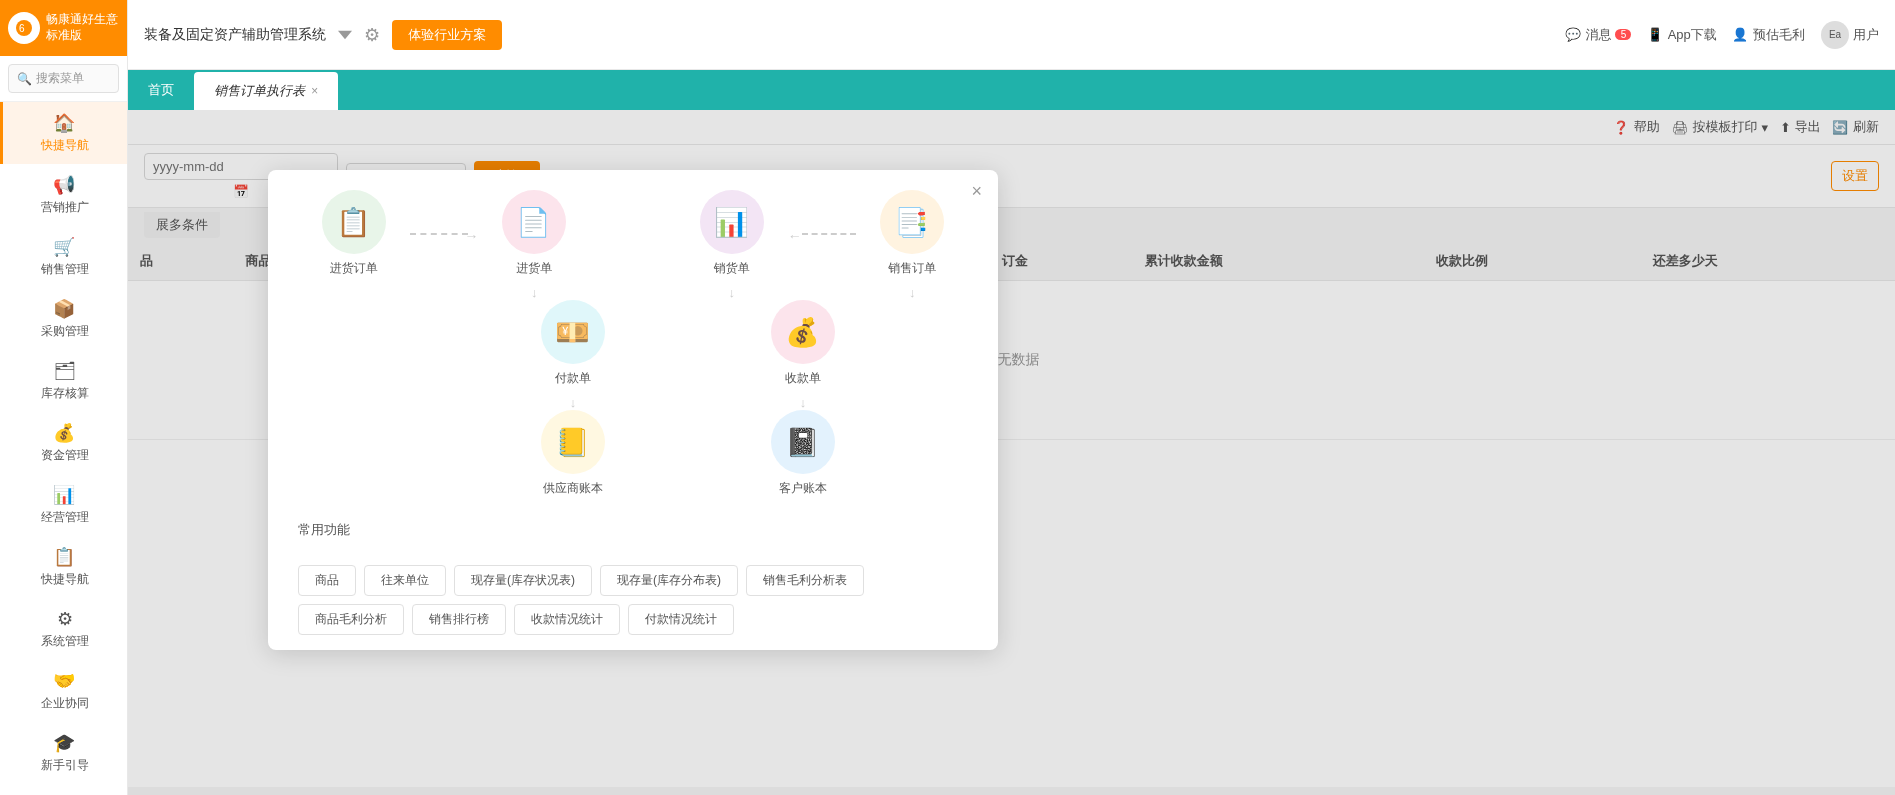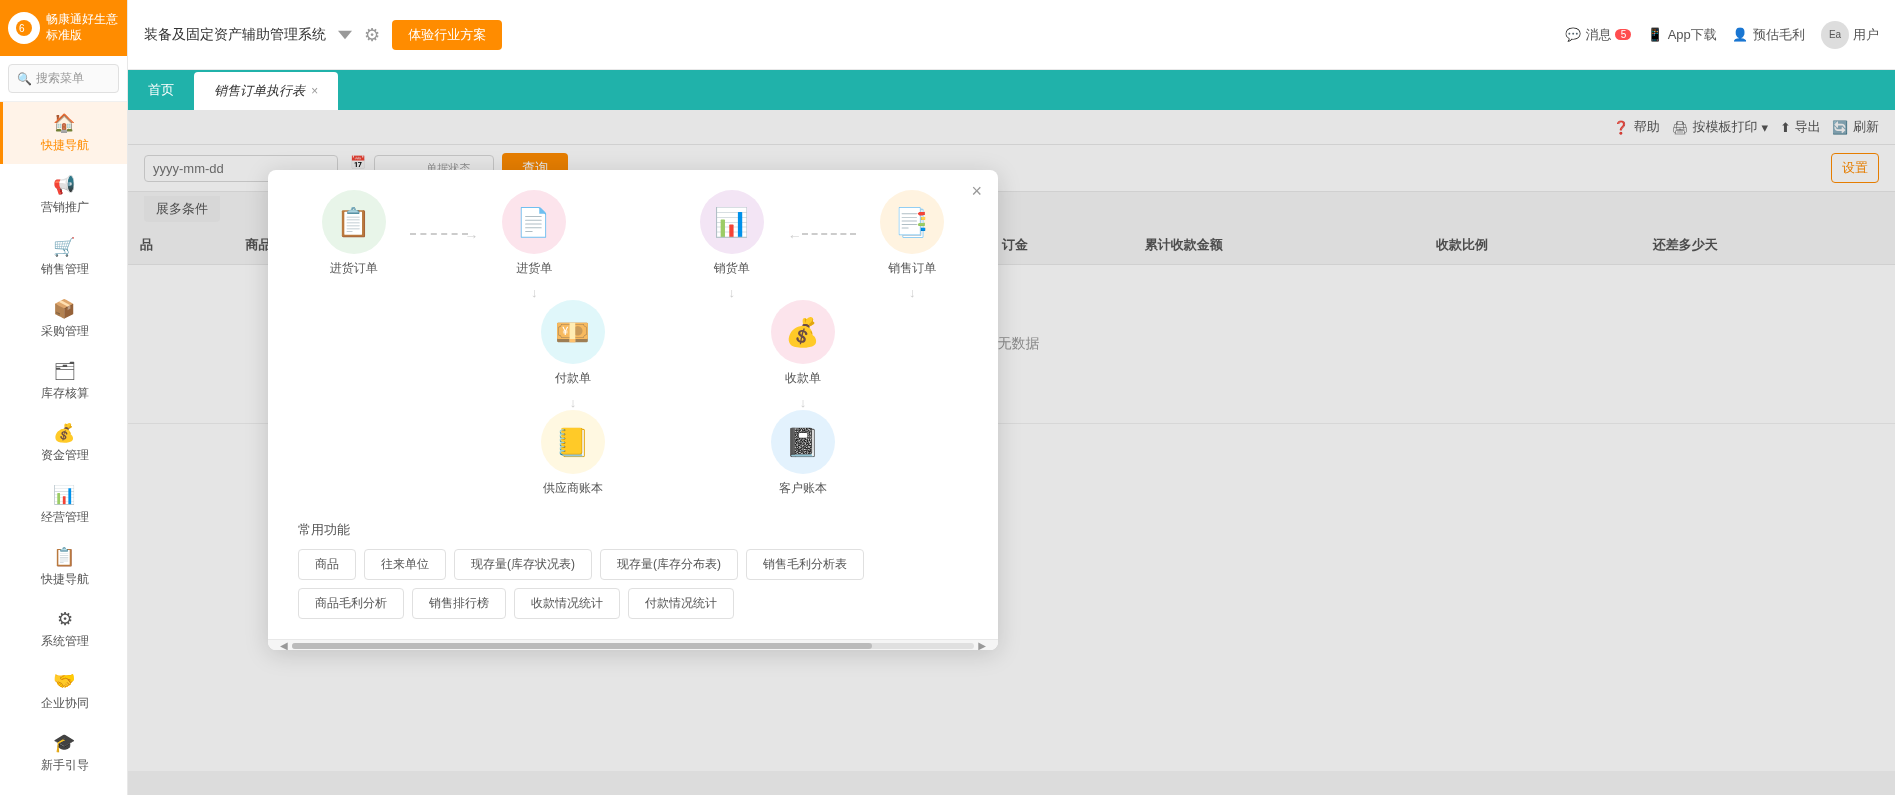--- a/index.html
+++ b/index.html
@@ -46,21 +46,21 @@
     
     .content-area { flex: 1; background: #f5f5f5; position: relative; overflow: hidden; }
 
     
     .content-toolbar { background: #fff; padding: 8px 16px; display: flex; align-items: center; justify-content: flex-end; gap: 12px; border-bottom: 1px solid #e8e8e8; }
     .toolbar-btn { display: flex; align-items: center; gap: 4px; color: #555; font-size: 13px; cursor: pointer; }
 
     
     .filter-bar { background: #fff; padding: 8px 16px; display: flex; align-items: center; gap: 8px; border-bottom: 1px solid #e8e8e8; }
     .filter-input { border: 1px solid #d9d9d9; border-radius: 4px; padding: 5px 8px; font-size: 13px; outline: none; background: #fff; }
-    .filter-date { display: flex; align-items: flex-start; gap: 12px; }
+    .filter-date { display: flex; align-items: center; gap: 4px; flex-direction: column; }
     .filter-select { border: 1px solid #d9d9d9; border-radius: 4px; padding: 5px 28px 5px 8px; font-size: 13px; outline: none; background: #fff; appearance: none; min-width: 120px; }
     .filter-search-btn { background: #ff8c00; color: #fff; border: none; border-radius: 4px; padding: 6px 20px; cursor: pointer; font-size: 13px; }
     .filter-more-btn { color: #ff8c00; border: 1px solid #ff8c00; background: #fff; border-radius: 4px; padding: 5px 10px; cursor: pointer; font-size: 13px; }
     .filter-right { margin-left: auto; }
     .more-conditions { font-size: 13px; color: #555; cursor: pointer; padding: 4px 12px; background: #f0f0f0; border-radius: 0 0 4px 4px; margin-left: 16px; display: inline-block; }
 
     
     .table-container { background: #fff; overflow: auto; }
     .data-table { width: 100%; border-collapse: collapse; font-size: 13px; }
     .data-table th { background: #f5f5f5; padding: 10px 12px; text-align: left; color: #555; border-bottom: 1px solid #e8e8e8; white-space: nowrap; }
@@ -78,21 +78,21 @@
     .workflow-row { display: flex; align-items: center; gap: 0; margin-bottom: 8px; }
     .workflow-node { display: flex; flex-direction: column; align-items: center; width: 130px; }
     .workflow-circle { width: 64px; height: 64px; border-radius: 50%; display: flex; align-items: center; justify-content: center; font-size: 26px; }
     .workflow-label { font-size: 12px; color: #555; margin-top: 6px; text-align: center; }
 
     
     .circle-green { background: #e8f5e9; }
 
     
     .common-functions { margin-top: 16px; }
-    .common-functions-title { font-size: 13px; color: #555; margin-bottom: 10px; }
+    .common-functions-title { font-size: 13px; color: #555; margin-bottom: 26px; }
     .function-buttons { display: flex; flex-wrap: wrap; gap: 8px; }
     .function-btn { border: 1px solid #e0e0e0; background: #fff; border-radius: 4px; padding: 6px 16px; font-size: 12px; color: #555; cursor: pointer; }
 
     
     .modal-scroll { height: 12px; background: #f5f5f5; border-top: 1px solid #e8e8e8; display: flex; align-items: center; padding: 0 8px; }
     .scroll-track { flex: 1; height: 6px; background: #e0e0e0; border-radius: 3px; position: relative; }
     .scroll-thumb { height: 6px; background: #bbb; border-radius: 3px; width: 85%; }
     .scroll-arrow { color: #999; cursor: pointer; font-size: 10px; padding: 0 4px; }
 
     

